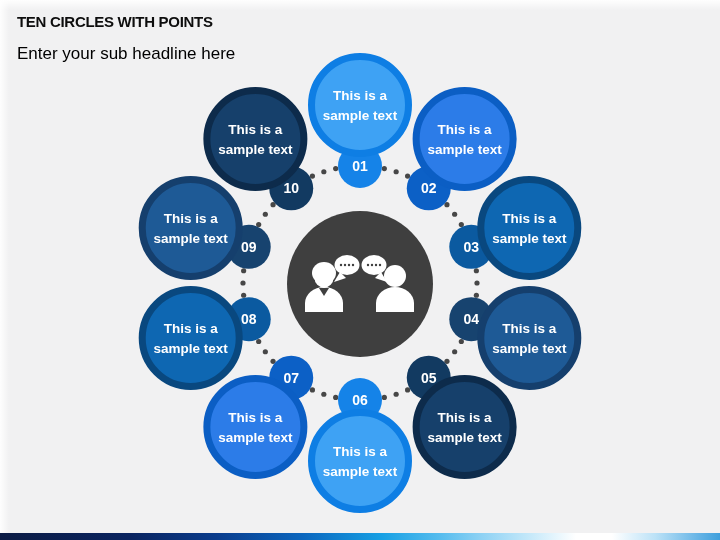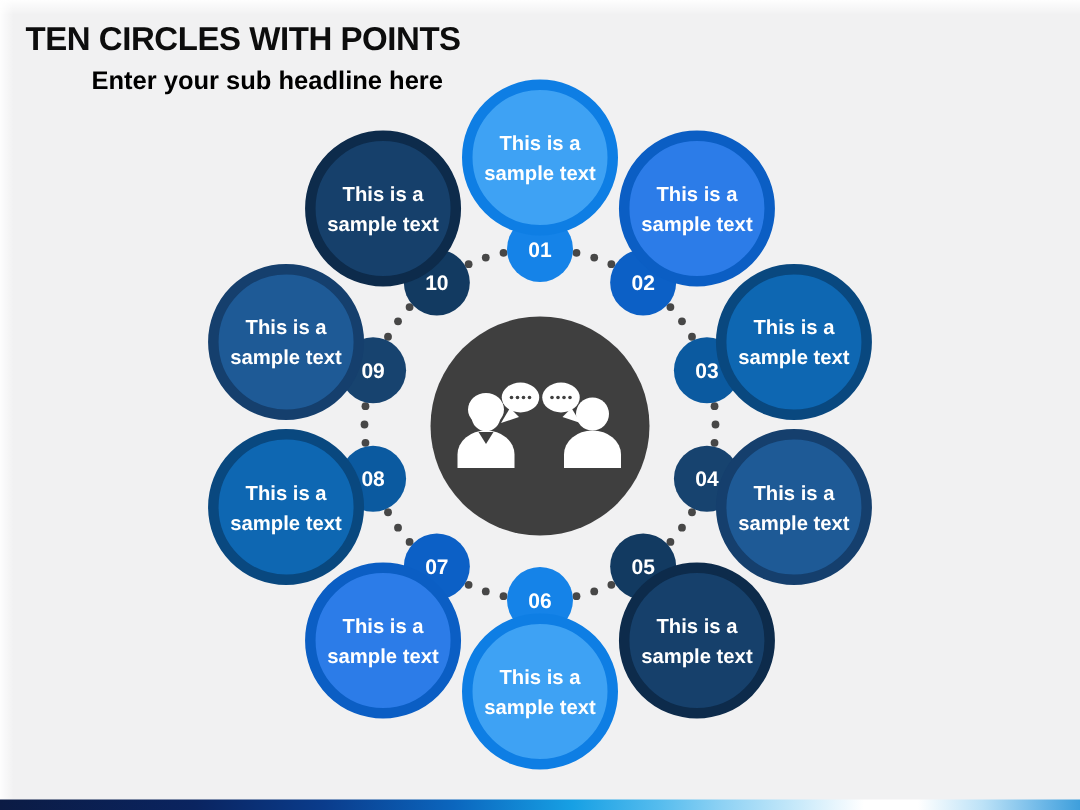--- a/index.html
+++ b/index.html
@@ -15,25 +15,25 @@
     background:linear-gradient(to bottom, rgba(255,255,255,.95), rgba(255,255,255,0));
     pointer-events:none;
   }
   .edge-left {
     position:absolute; top:0; left:0; bottom:7px; width:9px;
     background:linear-gradient(to right, rgba(255,255,255,.9), rgba(255,255,255,0));
     pointer-events:none;
   }
   .title {
     position:absolute; left:17px; top:13px;
-    font-size:22px; font-weight:700; letter-spacing:-0.3px; color:#0D0D0D;
+    font-size:15px; font-weight:700; letter-spacing:-0.3px; color:#0D0D0D;
   }
   .subtitle {
     position:absolute; left:17px; top:44px;
-    font-size:17px; font-weight:700; color:#000;margin-left:44px;
+    font-size:17px; font-weight:400; color:#000;
   }
   #diagram-svg { position:absolute; left:0; top:0; }
   .circle-label { font-family:"Liberation Sans", sans-serif; font-size:13.5px; font-weight:700; fill:#FFFFFF; }
   .badge-num   { font-family:"Liberation Sans", sans-serif; font-size:14px;   font-weight:700; fill:#FFFFFF; }
   .footer-bar { position:absolute; left:0; right:0; bottom:0; height:7px; }
 </style>
 </head>
 <body>
 
 <div class="edge-top"></div>

